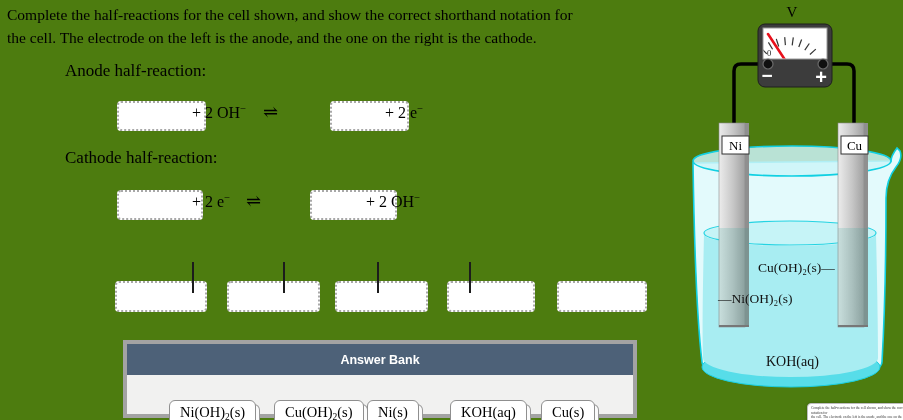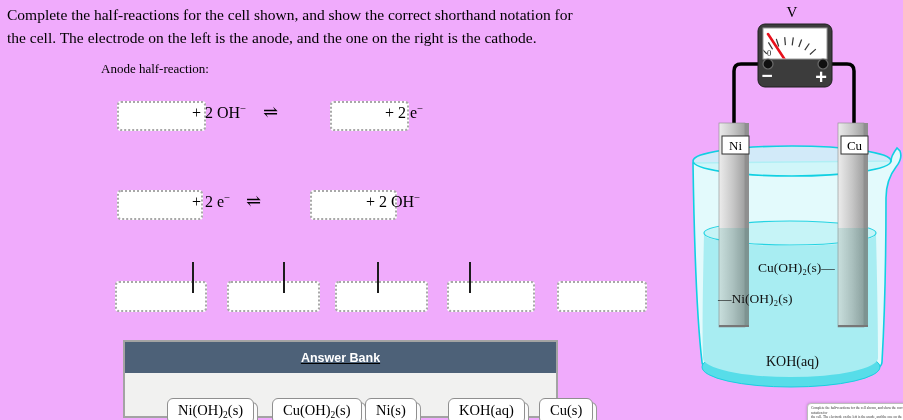--- a/index.html
+++ b/index.html
@@ -1,34 +1,34 @@
 <!DOCTYPE html>
 <html><head>
 <meta charset="utf-8">
 <style>
   html,body{margin:0;padding:0;background:#fff;}
-  #screen{position:relative;width:903px;height:420px;background:#f0abfc;overflow:hidden;
+  #screen{position:relative;width:903px;height:420px;background:#4d7c0f;overflow:hidden;
           font-family:"Liberation Serif","DejaVu Serif",serif;color:#000;}
 
   .question{position:absolute;left:7px;top:3px;width:680px;font-size:15.5px;line-height:23px;}
 
-  .section-label{position:absolute;font-size:13px;margin-left:36px;}
+  .section-label{position:absolute;font-size:17px;}
 
   .dashed-box{position:absolute;height:30px;border:2px dotted #a8a8a8;border-radius:4px;
               background:#fff;box-sizing:border-box;}
   .sh-box{height:31px;}
 
   .eq-text{position:absolute;font-size:16px;white-space:nowrap;}
   .eq-arrow{position:absolute;font-size:18px;}
   .sup{font-size:10.5px;position:relative;top:-6px;}
 
   .sh-bar{position:absolute;width:2px;height:31px;background:#1c1c1c;}
 
-  .answer-bank{position:absolute;left:123px;top:340px;width:435px;height:78px;
-               background:#f1f1f0;border:2px solid #a3a3a3;box-sizing:border-box;text-decoration:underline;}
+  .answer-bank{position:absolute;left:123px;top:340px;width:514px;height:78px;
+               background:#f1f1f0;border:4px solid #a3a3a3;box-sizing:border-box;}
   .bank-header{height:31px;background:#4d6178;color:#fff;
                font-family:"Liberation Sans",sans-serif;font-weight:bold;font-size:12.5px;
                display:flex;align-items:center;justify-content:center;}
   .chip{position:absolute;top:43px;padding:3px 10px 4px 10px;background:#fff;
         border:1px solid #8f8f8f;border-radius:6px;font-size:14.5px;
         font-family:"Liberation Serif",serif;white-space:nowrap;cursor:pointer;
         box-shadow:4px 4px 0 -1px #fbfbfb,4px 4px 0 0 #999;margin-top:13px;}
   .chip .sub{font-size:9.5px;position:relative;top:3px;}
 
   .diagram{position:absolute;left:688px;top:0;width:215px;height:420px;}
@@ -47,20 +47,21 @@
     <div>the cell. The electrode on the left is the anode, and the one on the right is the cathode.</div>
   </div>
 
   <div class="section-label" style="left:65px;top:61px;">Anode half-reaction:</div>
   <div class="dashed-box" style="left:117px;top:101px;width:89px;"></div>
   <div class="eq-text" style="left:192px;top:104px;"><span>+ 2 OH</span><span class="sup">−</span></div>
   <div class="eq-arrow" style="left:263px;top:101px;">⇌</div>
   <div class="dashed-box" style="left:330px;top:101px;width:79px;"></div>
   <div class="eq-text" style="left:385px;top:104px;"><span>+ 2 e</span><span class="sup">−</span></div>
 
+  <div class="section-label" style="left:65px;top:148px;">Cathode half-reaction:</div>
   <div class="dashed-box" style="left:117px;top:190px;width:86px;"></div>
   <div class="eq-text" style="left:192px;top:193px;"><span>+ 2 e</span><span class="sup">−</span></div>
   <div class="eq-arrow" style="left:246px;top:190px;">⇌</div>
   <div class="dashed-box" style="left:310px;top:190px;width:87px;"></div>
   <div class="eq-text" style="left:366px;top:193px;"><span>+ 2 OH</span><span class="sup">−</span></div>
 
   <div class="dashed-box sh-box" style="left:115px;top:281px;width:92px;"></div>
   <div class="dashed-box sh-box" style="left:227px;top:281px;width:93px;"></div>
   <div class="dashed-box sh-box" style="left:335px;top:281px;width:93px;"></div>
   <div class="dashed-box sh-box" style="left:447px;top:281px;width:88px;"></div>

